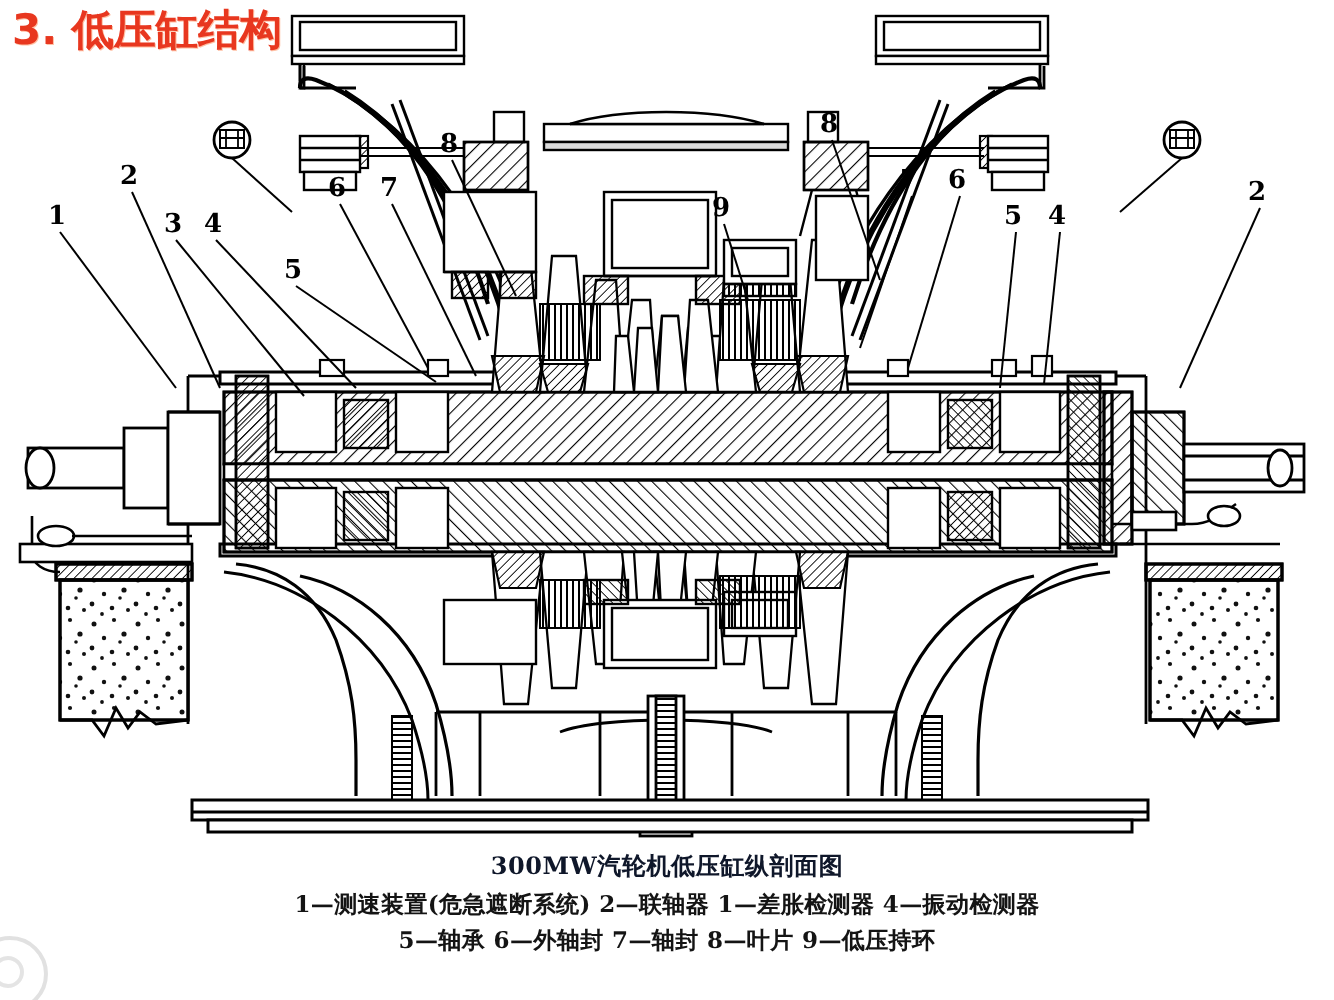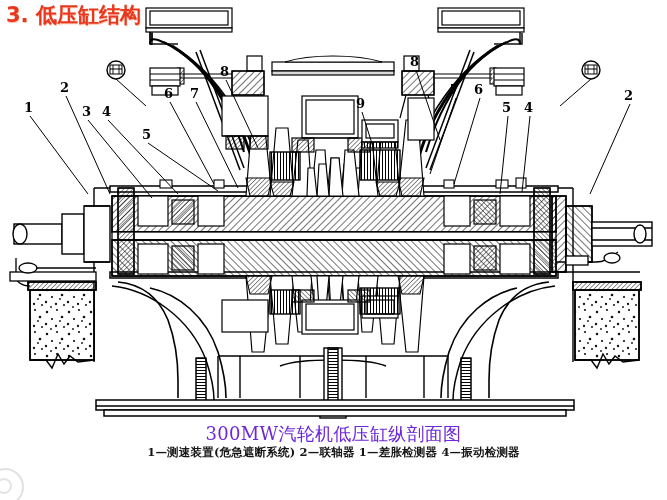--- a/index.html
+++ b/index.html
@@ -26,21 +26,21 @@
   #drawing{position:absolute;left:0;top:0;width:667px;height:430px;}
   #drawing svg{display:block;}
 
   
   #caption{
     position:absolute;left:0;top:424px;width:667px;
     text-align:center;
   }
   #fig-title{
     font-family:"DejaVu Serif","Liberation Serif",serif;
-    font-size:18px;font-weight:normal;color:#6d28d9;
+    font-size:12px;font-weight:bold;color:#0f172a;
     line-height:19px;letter-spacing:0.3px;
   }
   .legend-line{
     font-family:"DejaVu Serif","Liberation Serif",serif;
     font-size:11.5px;font-weight:bold;color:#141414;
     line-height:18px;letter-spacing:0.2px;
     white-space:nowrap;
   }
 
   
@@ -472,17 +472,18 @@
         <text x="624" y="100">2</text>
       </g>
 
     </g>
   </svg>
   </div>
 
   <div id="caption">
     <div id="fig-title">300MW汽轮机低压缸纵剖面图</div>
     <div class="legend-line">1—测速装置(危急遮断系统)    2—联轴器   1—差胀检测器   4—振动检测器</div>
+    <div class="legend-line">5—轴承   6—外轴封   7—轴封   8—叶片   9—低压持环</div>
   </div>
 
   <div id="watermark"></div>
 
 </div>
 
 </body></html>

